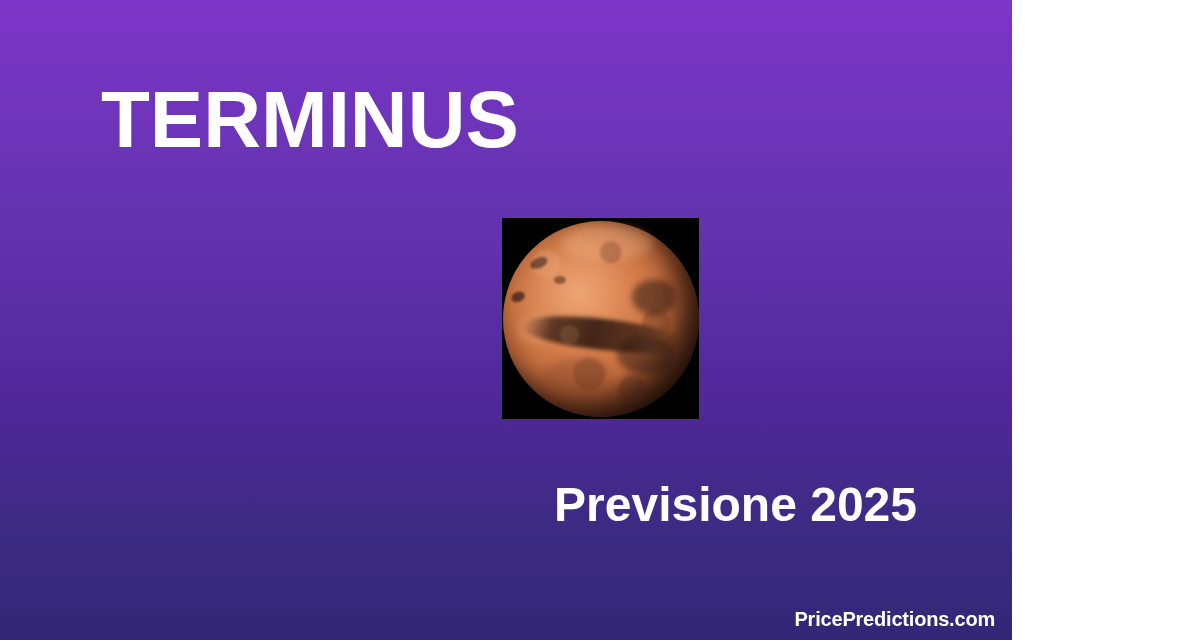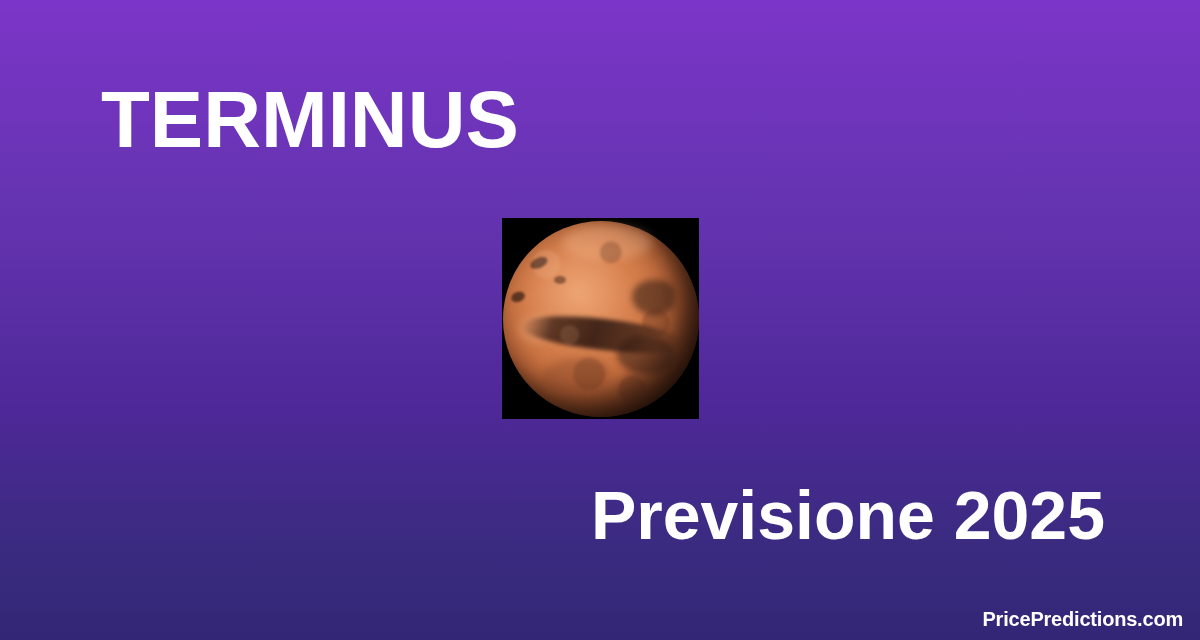--- a/index.html
+++ b/index.html
@@ -2,21 +2,21 @@
 <html><head>
 <meta charset="utf-8">
 <style>
   html, body {
     margin: 0;
     padding: 0;
     background: #ffffff;
   }
   #banner {
     position: relative;
-    width: 1200px;
+    width: 1012px;
     height: 640px;
     overflow: hidden;
     background: linear-gradient(180deg, #7c35c8 0%, #6434b0 33%, #50289a 62%, #3a2b80 85%, #332676 100%);
     font-family: "Liberation Sans", sans-serif;
     -webkit-font-smoothing: antialiased;
   }
 
   
   #coin-name {
     position: absolute;
@@ -112,21 +112,21 @@
     width: 100%;
     height: 100%;
   }
 
   
   #headline {
     position: absolute;
     right: 95px;
     top: 481px;
     margin: 0;
-    font-size: 68px;
+    font-size: 48px;
     line-height: 1;
     font-weight: bold;
     color: #ffffff;
     white-space: nowrap;
     text-align: right;
   }
 
   
   #watermark {
     position: absolute;

